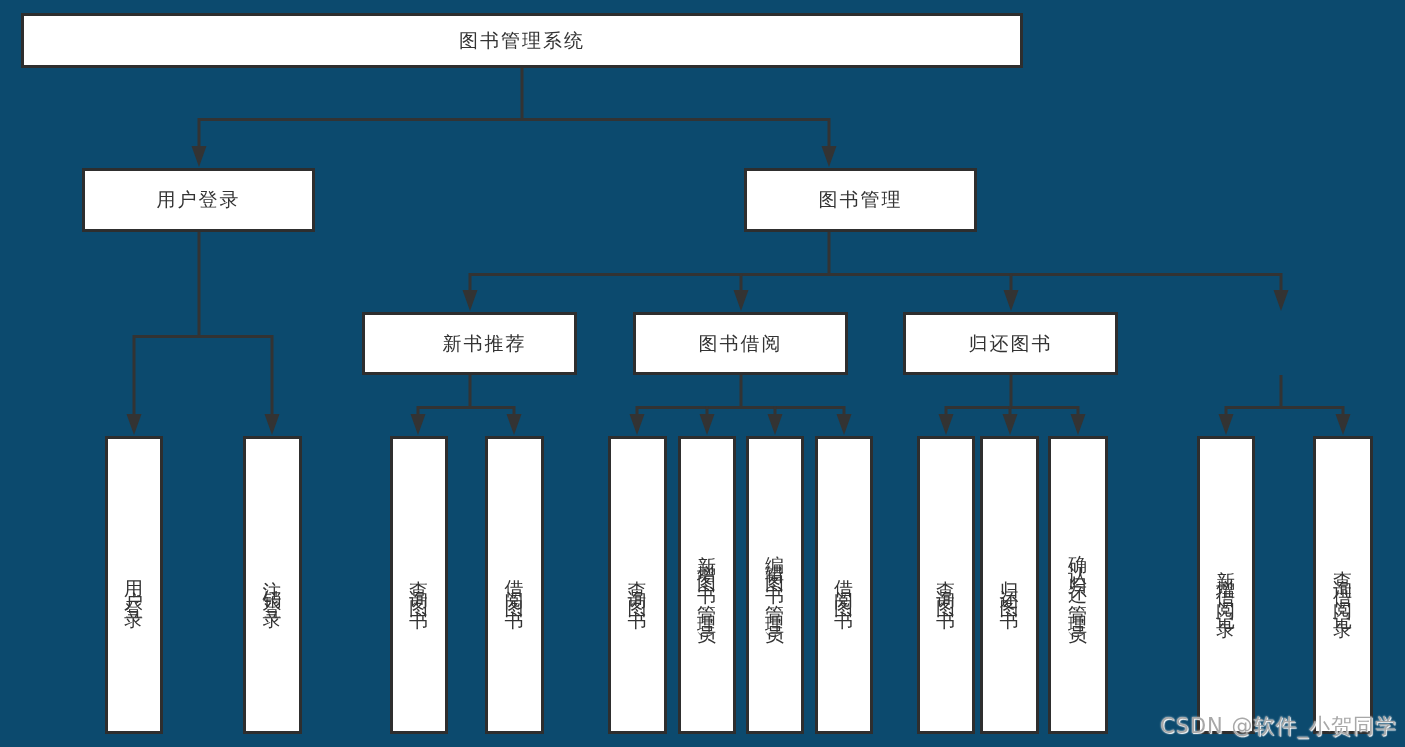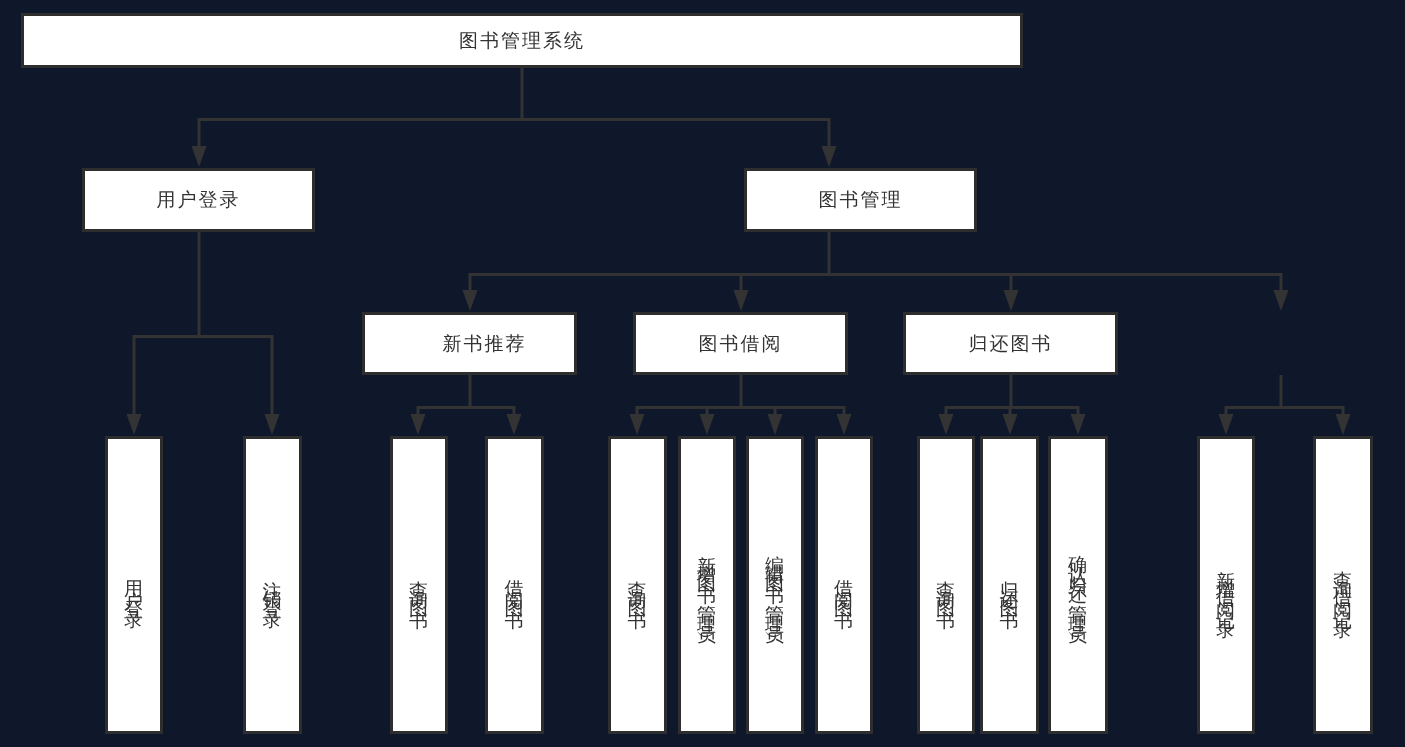--- a/index.html
+++ b/index.html
@@ -1,21 +1,21 @@
 <!DOCTYPE html>
 <html><head>
 <meta charset="utf-8">
 <style>
   * { margin: 0; padding: 0; box-sizing: border-box; }
   html, body { background: #ffffff; }
   .canvas {
     position: relative;
     width: 1405px;
     height: 747px;
-    background: #0f172a;
+    background: #0c4a6e;
     font-family: "DejaVu Sans", sans-serif;
     color: #333333;
     overflow: hidden;
   }
   .connectors { position: absolute; left: 0; top: 0; width: 1405px; height: 747px; }
   .connectors line, .connectors polyline {
     stroke: #333333;
     stroke-width: 3;
     fill: none;
   }
@@ -167,14 +167,15 @@
     <span>确认归还（管理员）</span>
   </div>
 
   <div class="box leaf" style="left:1197px; top:436px; width:58px; height:298px;">
     <span>新增借阅记录</span>
   </div>
   <div class="box leaf" style="left:1313px; top:436px; width:60px; height:298px;">
     <span>查询借阅记录</span>
   </div>
 
+  <div class="watermark">CSDN @软件_小贺同学</div>
 
 </div>
 
 </body></html>

